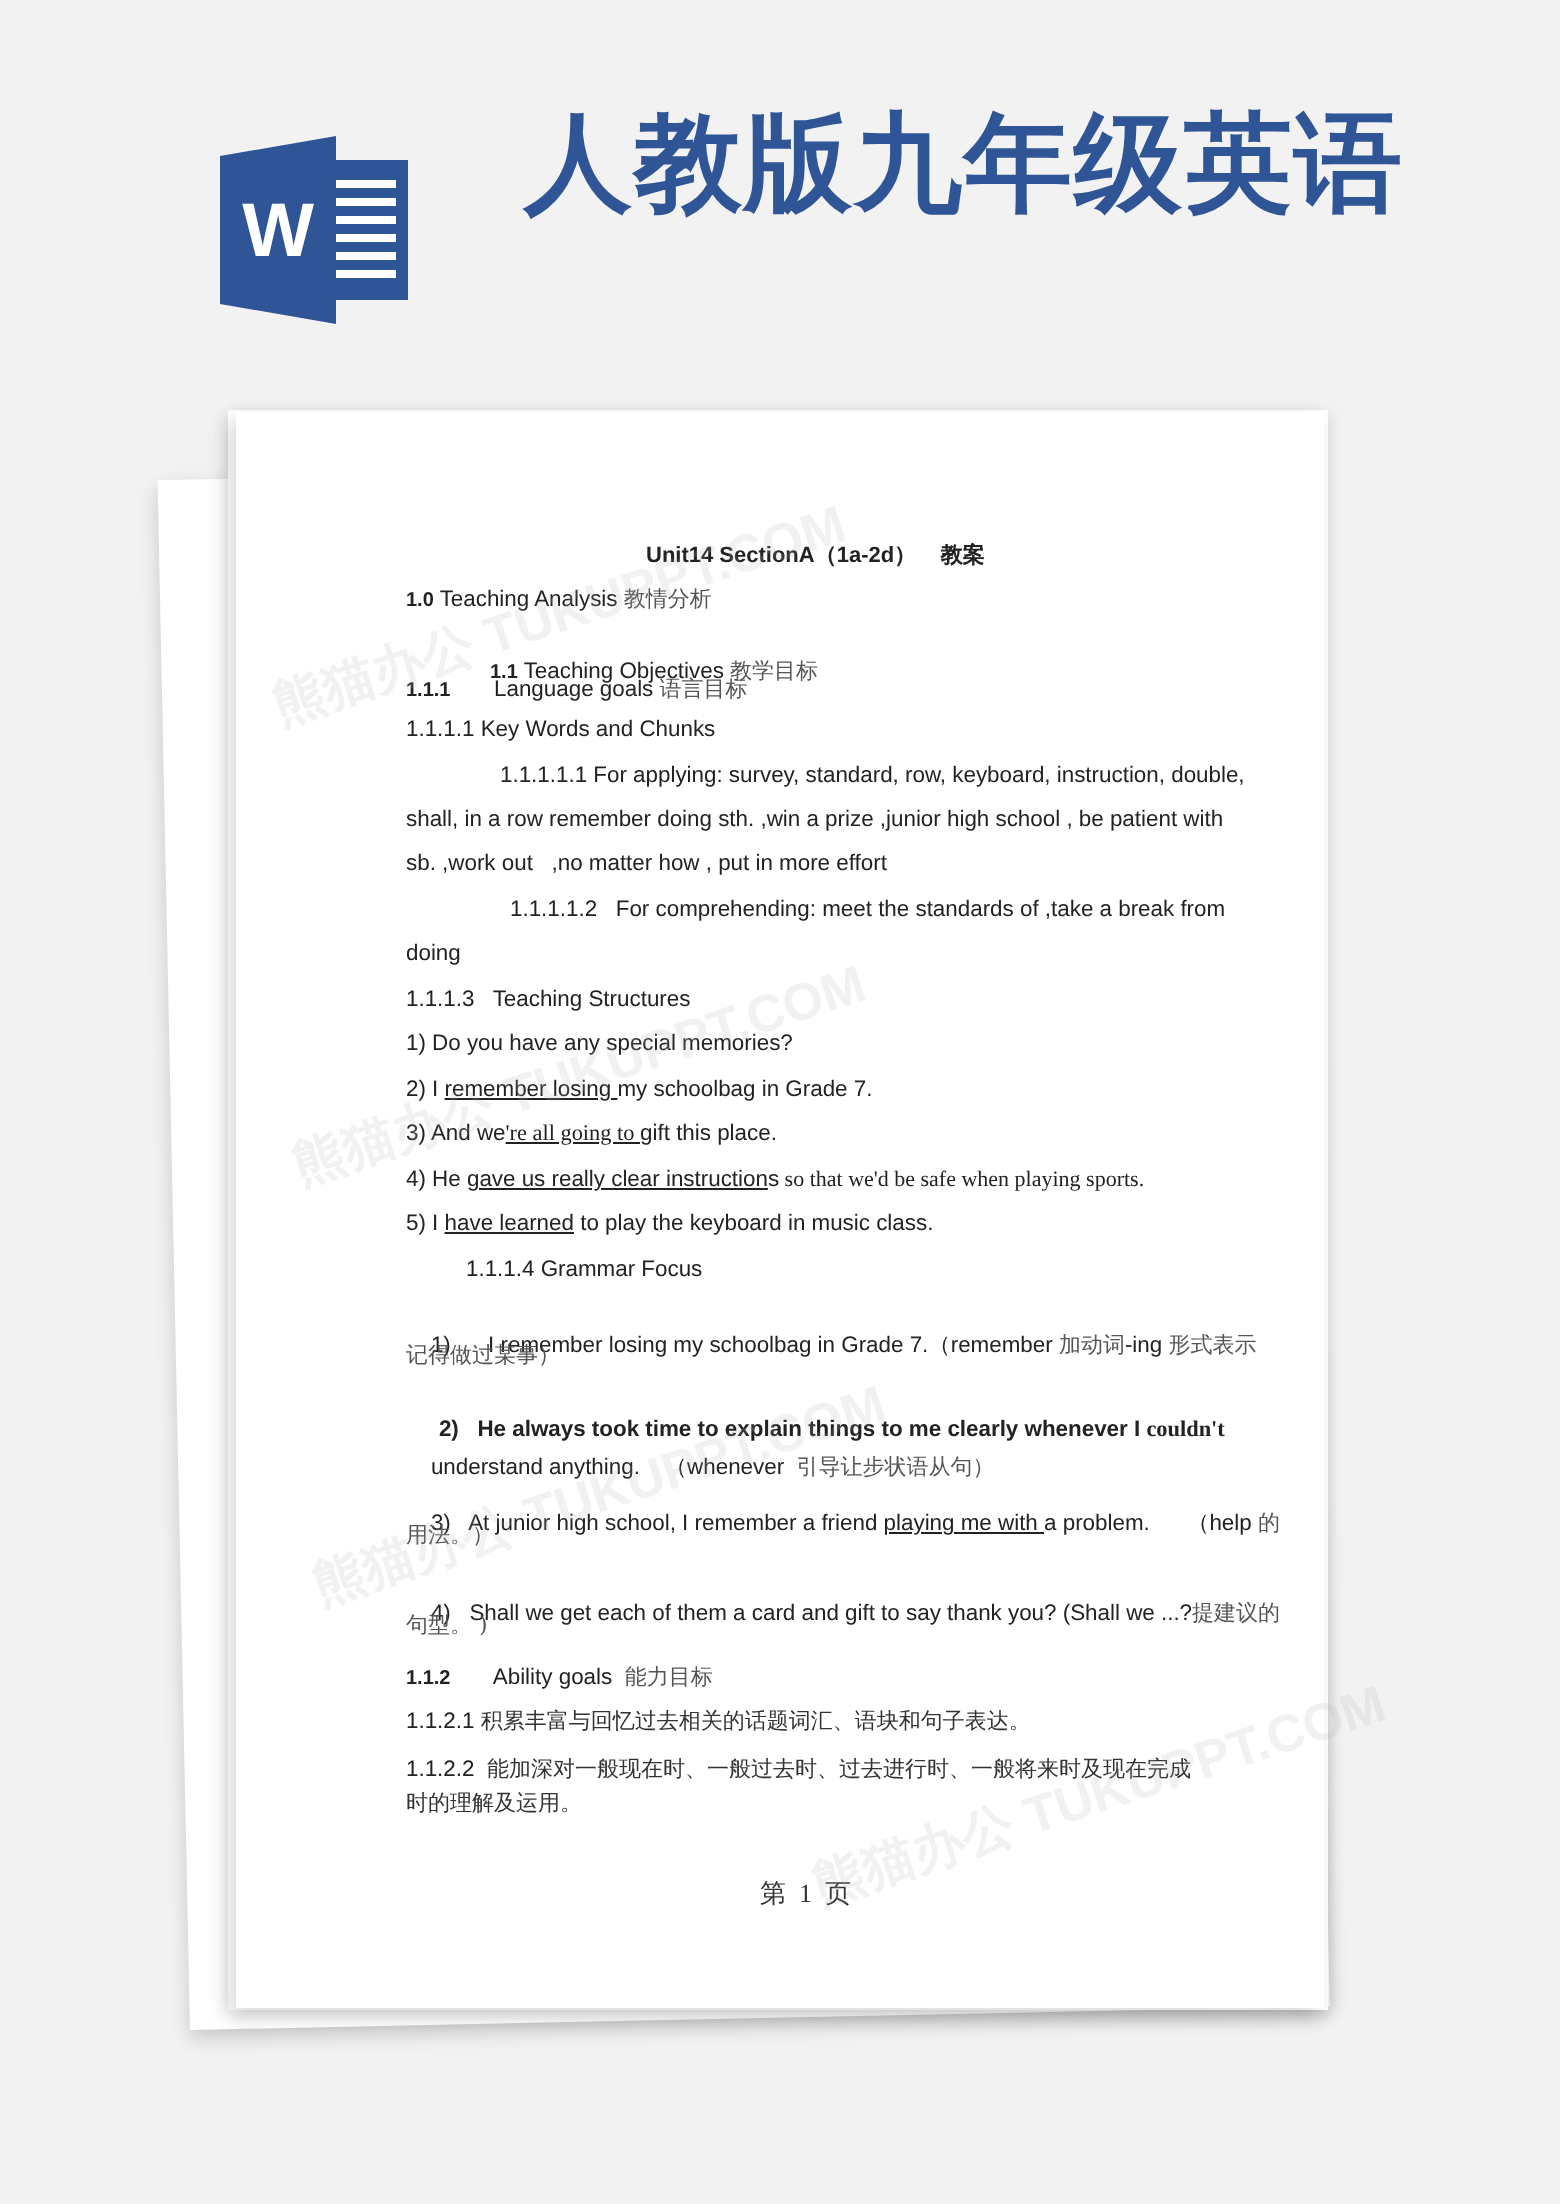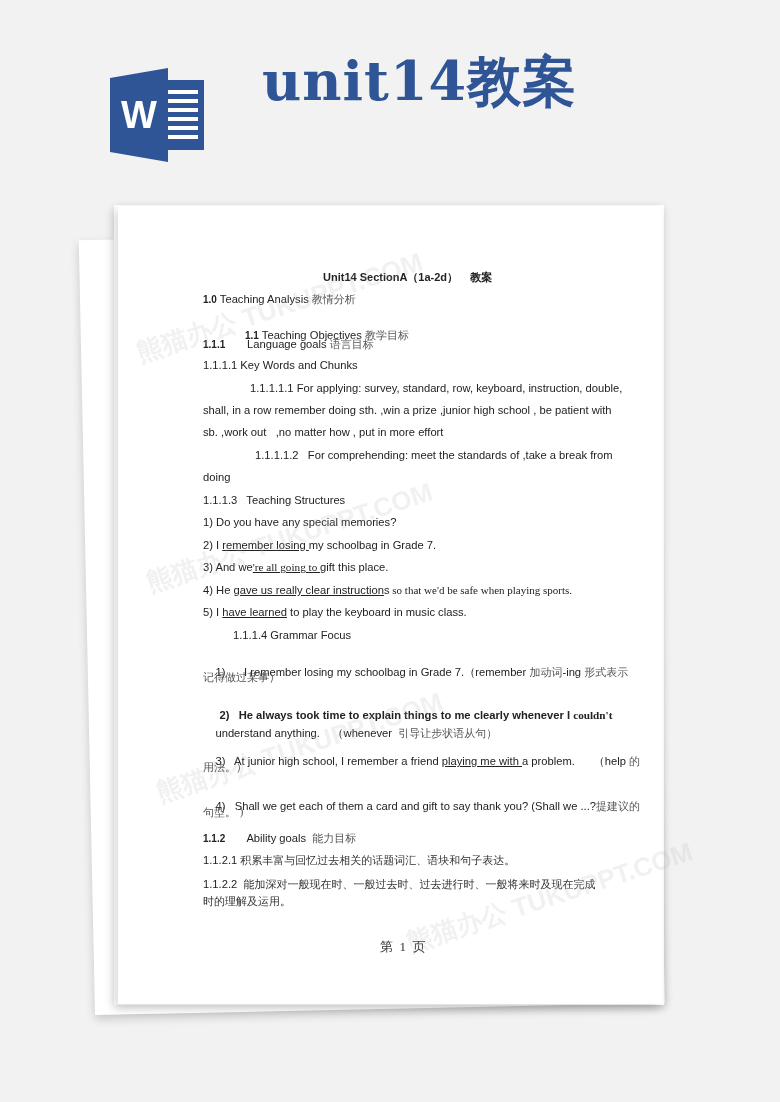--- a/index.html
+++ b/index.html
@@ -32,21 +32,21 @@
       <rect x="58" y="31" width="32" height="4"></rect>
       <rect x="58" y="40" width="32" height="4"></rect>
       <rect x="58" y="49" width="32" height="4"></rect>
       <rect x="58" y="58" width="32" height="4"></rect>
       <rect x="58" y="67" width="32" height="4"></rect>
     </g>
     <polygon points="2,10 60,0 60,94 2,84" fill="#2f5596"></polygon>
     <text x="31" y="60" text-anchor="middle" font-family="Liberation Sans, sans-serif" font-weight="bold" font-size="38" fill="#ffffff">W</text>
   </svg>
   <div class="title">
-    <div>unit14教案</div>
+    <div>人教版九年级英语</div>
   </div>
 </div>
 
 <div class="sheet-back"></div>
 <div class="sheet-mid"></div>
 <div class="page"></div>
 
 <div class="doc">
   <div class="line doc-title" style="left:120px;top:270px;">
     <span>Unit14 SectionA（1a-2d）</span>&nbsp;&nbsp;&nbsp;&nbsp;<span class="cn" style="color:#222;">教案</span>

